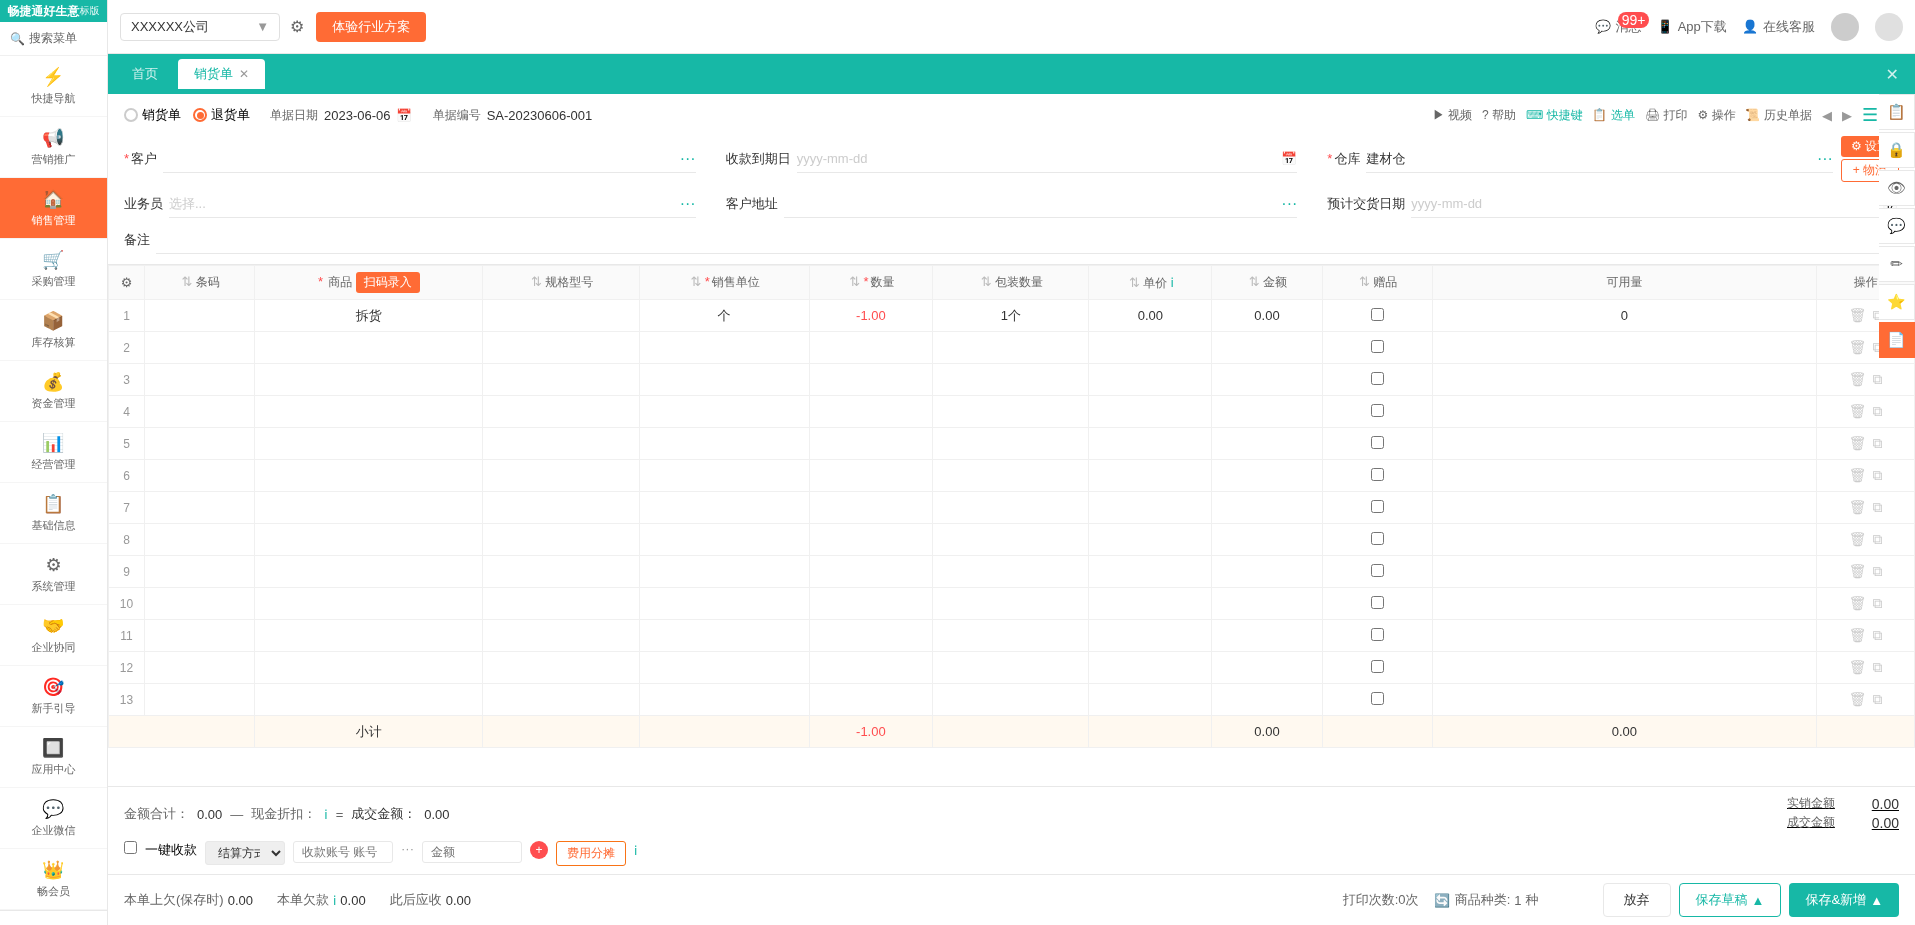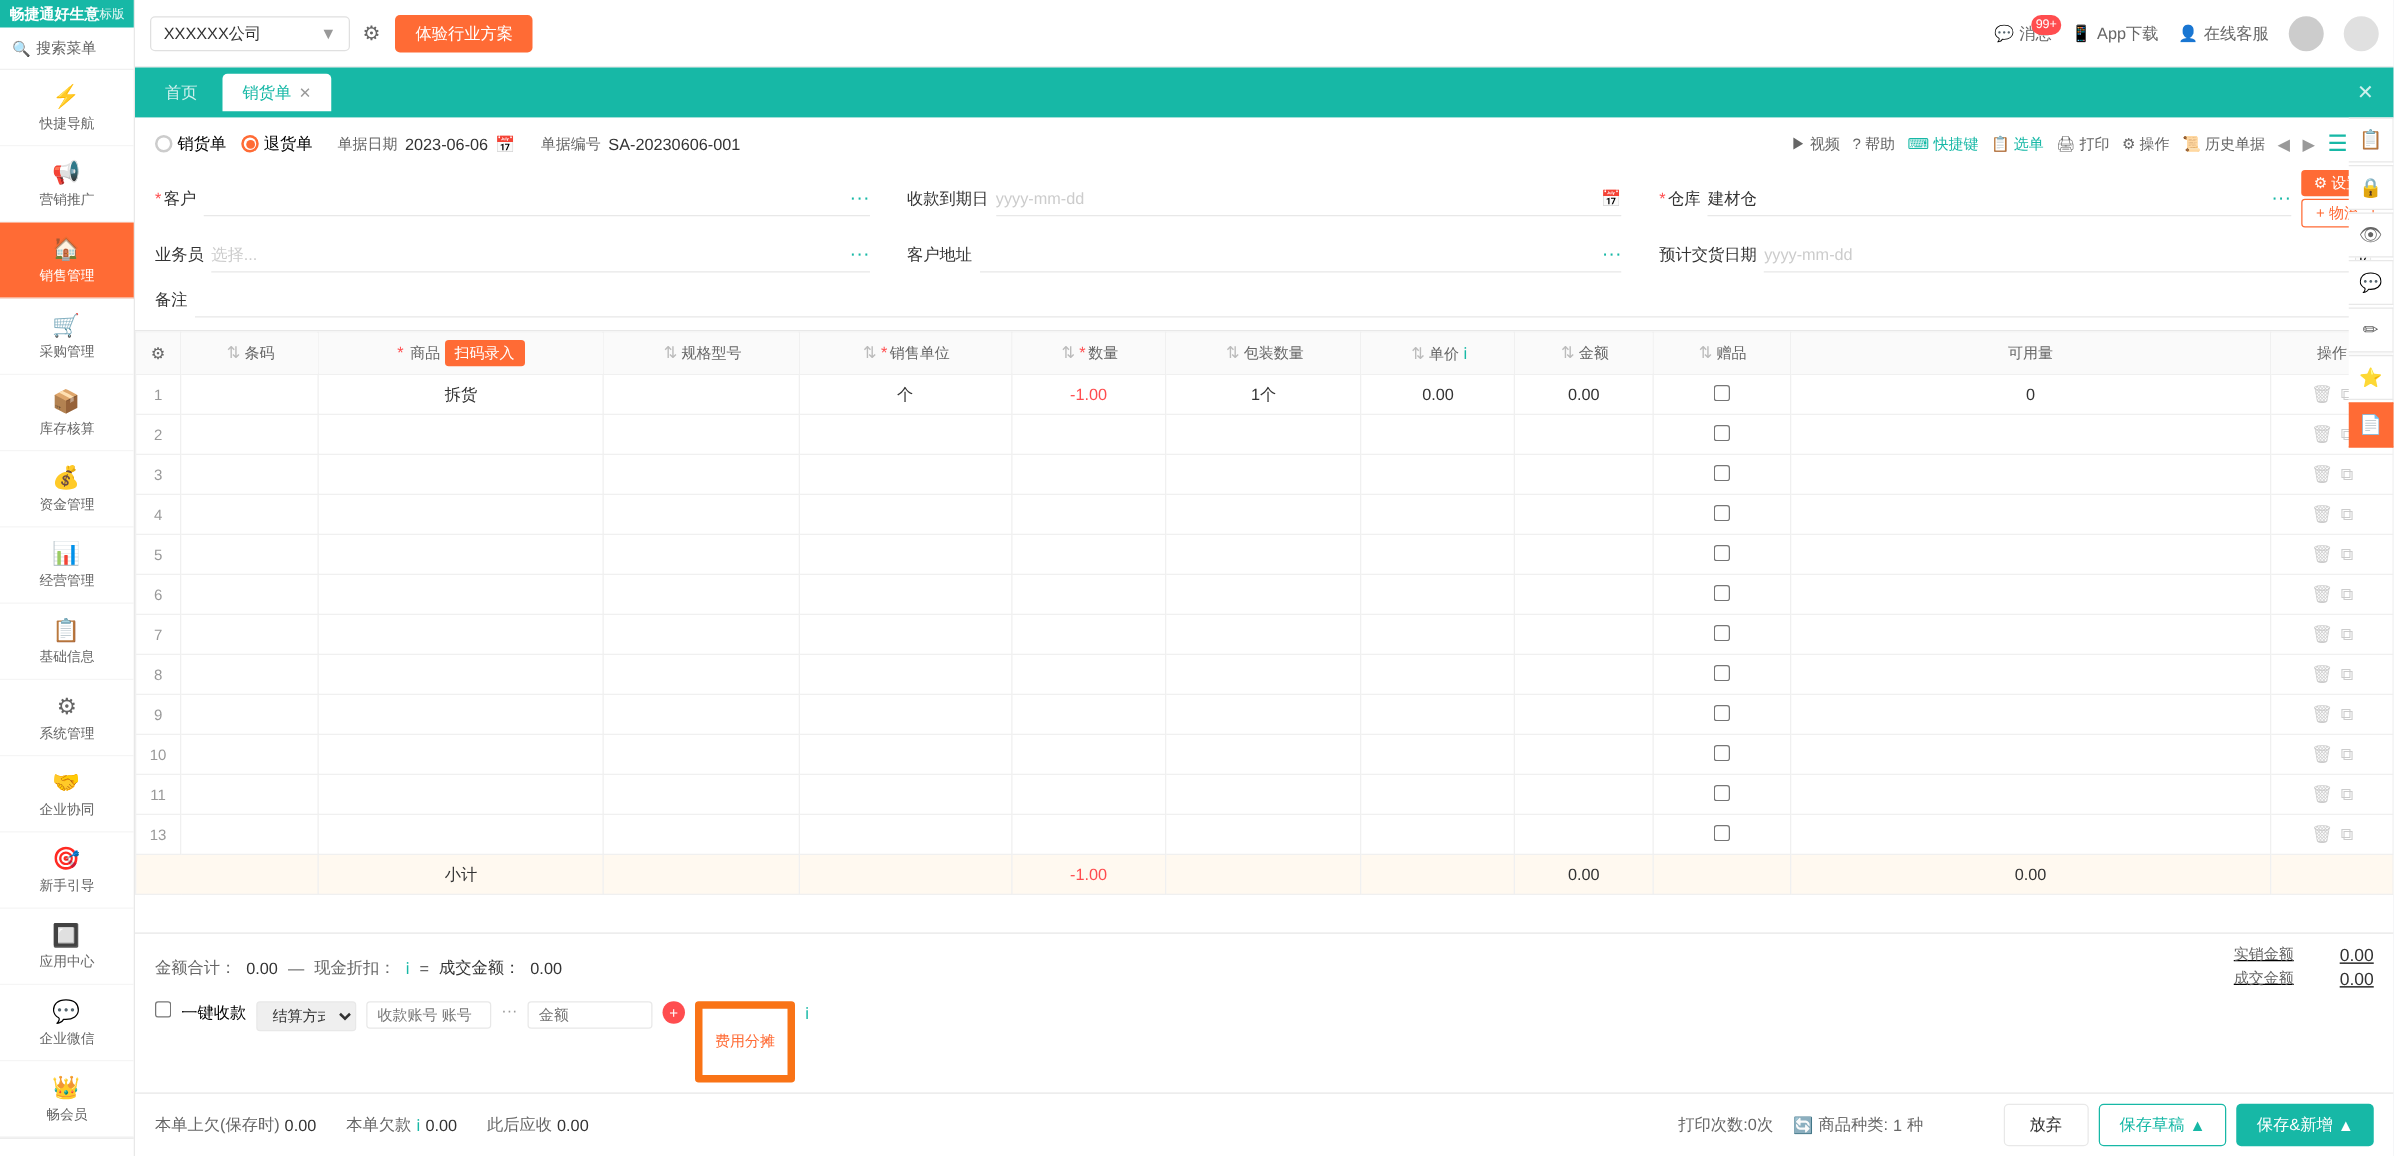--- a/index.html
+++ b/index.html
@@ -23,21 +23,21 @@
 
     
     .top-header { height: 54px; background: #fff; display: flex; align-items: center; padding: 0 12px; border-bottom: 1px solid #e8e8e8; }
     .company-select { display: flex; align-items: center; background: #fff; border: 1px solid #e0e0e0; border-radius: 4px; padding: 4px 10px; cursor: pointer; min-width: 160px; }
     .company-select .name { flex: 1; font-size: 13px; color: #333; }
     .company-select .arrow { color: #999; margin-left: 8px; }
     .settings-icon { margin-left: 10px; color: #666; cursor: pointer; font-size: 16px; }
     .trial-btn { margin-left: 12px; background: #ff6b35; color: #fff; border: none; border-radius: 4px; padding: 6px 16px; cursor: pointer; font-size: 13px; }
     .header-right { margin-left: auto; display: flex; align-items: center; gap: 16px; }
     .header-right-item { display: flex; align-items: center; gap: 4px; cursor: pointer; color: #666; font-size: 13px; position: relative; }
-    .badge { background: #ff4d4f; color: #fff; border-radius: 8px; font-size: 10px; padding: 0 4px; min-width: 16px; height: 16px; display: flex; align-items: center; justify-content: center; position: absolute; top: -6px; right: -8px; }
+    .badge { background: #ff4d4f; color: #fff; border-radius: 8px; font-size: 14px; padding: 0 4px; min-width: 16px; height: 16px; display: flex; align-items: center; justify-content: center; position: absolute; top: -6px; right: -8px; }
     .avatar { width: 28px; height: 28px; border-radius: 50%; background: #ccc; }
 
     
     .tab-bar { height: 40px; background: #17b8a6; display: flex; align-items: center; padding: 0 8px; }
     .tab-item { display: flex; align-items: center; padding: 6px 16px; cursor: pointer; color: rgba(255,255,255,0.8); border-radius: 4px 4px 0 0; font-size: 13px; margin-right: 4px; }
     .tab-item.active { background: #fff; color: #17b8a6; font-weight: 500; }
     .tab-close { margin-left: 6px; color: #999; font-size: 12px; }
     .tab-close-right { margin-left: auto; color: rgba(255,255,255,0.8); cursor: pointer; font-size: 16px; padding: 0 8px; }
 
     
@@ -94,21 +94,21 @@
     .footer-eq { color: #666; }
     .footer-final-label { color: #333; }
     .footer-final-value { color: #333; font-weight: 500; }
     .info-icon { color: #17b8a6; cursor: pointer; }
 
     .footer-row2 { display: flex; align-items: flex-start; gap: 8px; }
     .checkbox-small { cursor: pointer; }
     .footer-input { border: 1px solid #e8e8e8; border-radius: 3px; padding: 3px 8px; font-size: 12px; color: #333; width: 100px; }
     .footer-select { border: 1px solid #e8e8e8; border-radius: 3px; padding: 3px 8px; font-size: 12px; color: #333; width: 80px; }
     .add-btn { background: #ff4d4f; color: #fff; border: none; border-radius: 50%; width: 18px; height: 18px; font-size: 12px; cursor: pointer; display: flex; align-items: center; justify-content: center; }
-    .fee-split-btn { border: 6px solid #f97316; color: #ff6b35; background: #fff; border-radius: 3px; padding: 18px 10px; font-size: 12px; cursor: pointer; }
+    .fee-split-btn { border: 1px solid #f97316; color: #ff6b35; background: #fff; border-radius: 3px; padding: 3px 10px; font-size: 12px; cursor: pointer; }
     .summary-row { display: flex; align-items: flex-end; gap: 4px; justify-content: flex-end; margin-bottom: 2px; text-decoration: underline; }
     .summary-label { color: #666; font-size: 12px; }
     .summary-value { color: #333; font-size: 14px; font-weight: 500; min-width: 60px; text-align: right; }
 
     .footer-bottom { background: #fff; border-top: 1px solid #e8e8e8; padding: 8px 16px; display: flex; align-items: center; }
     .footer-info { display: flex; gap: 24px; align-items: center; flex: 1; }
     .footer-info-item { display: flex; align-items: center; gap: 4px; color: #666; font-size: 12px; }
     .footer-info-item .value { color: #333; }
     .footer-info-item .info-i { color: #17b8a6; cursor: pointer; }
     .print-info { margin-left: auto; display: flex; align-items: center; gap: 4px; color: #666; font-size: 12px; margin-right: 16px; }
@@ -585,20 +585,39 @@
       <td class="checkbox-cell"><input type="checkbox" style=""></td>
       <td></td>
       <td>
         <div class="action-icons">
           <span class="action-icon">🗑</span>
           <span class="action-icon">⧉</span>
         </div>
       </td>
     </tr>
               <tr>
+      <td class="number-cell"><span class="row-num">12</span></td>
+      <td></td>
+      <td></td>
+      <td></td>
+      <td></td>
+      <td class="number-cell "></td>
+      <td></td>
+      <td></td>
+      <td></td>
+      <td class="checkbox-cell"><input type="checkbox" style=""></td>
+      <td></td>
+      <td>
+        <div class="action-icons">
+          <span class="action-icon">🗑</span>
+          <span class="action-icon">⧉</span>
+        </div>
+      </td>
+    </tr>
+              <tr>
       <td class="number-cell"><span class="row-num">13</span></td>
       <td></td>
       <td></td>
       <td></td>
       <td></td>
       <td class="number-cell "></td>
       <td></td>
       <td></td>
       <td></td>
       <td class="checkbox-cell"><input type="checkbox" style=""></td>

